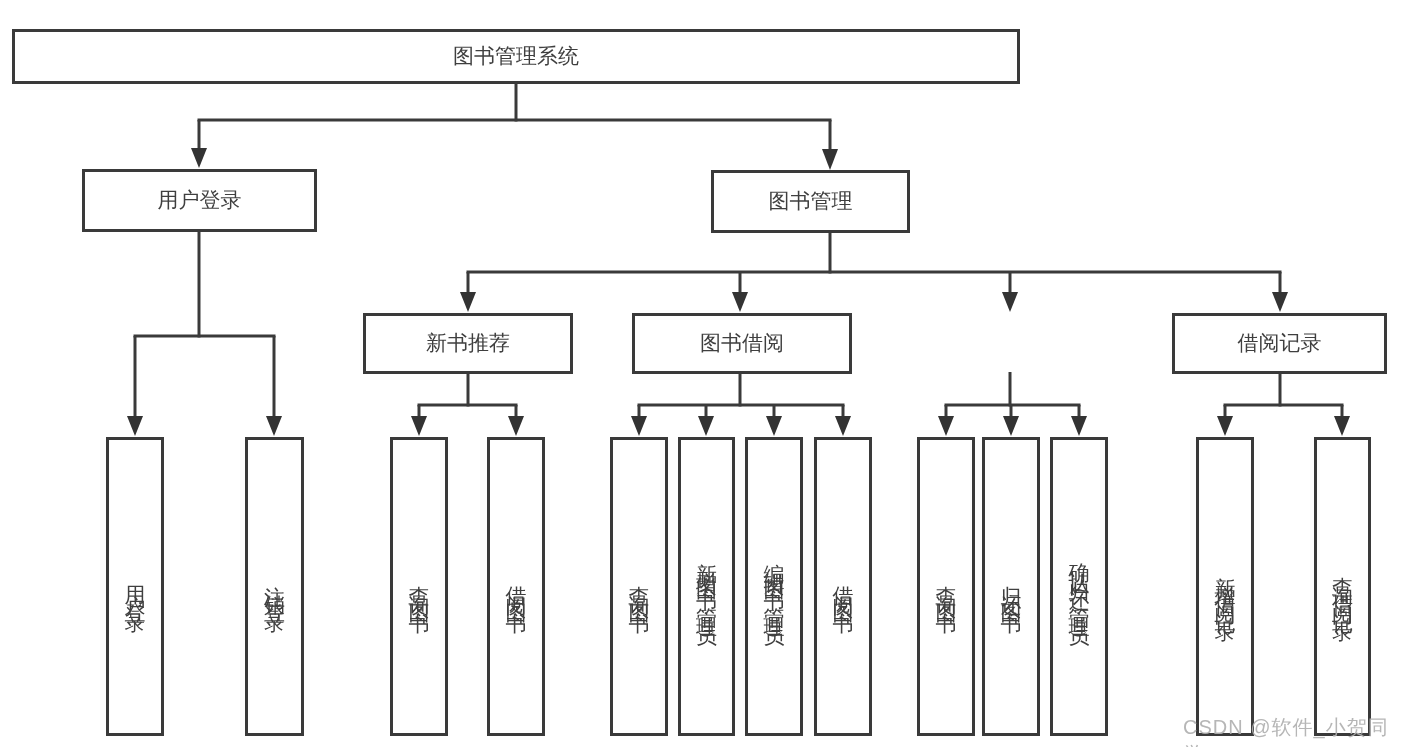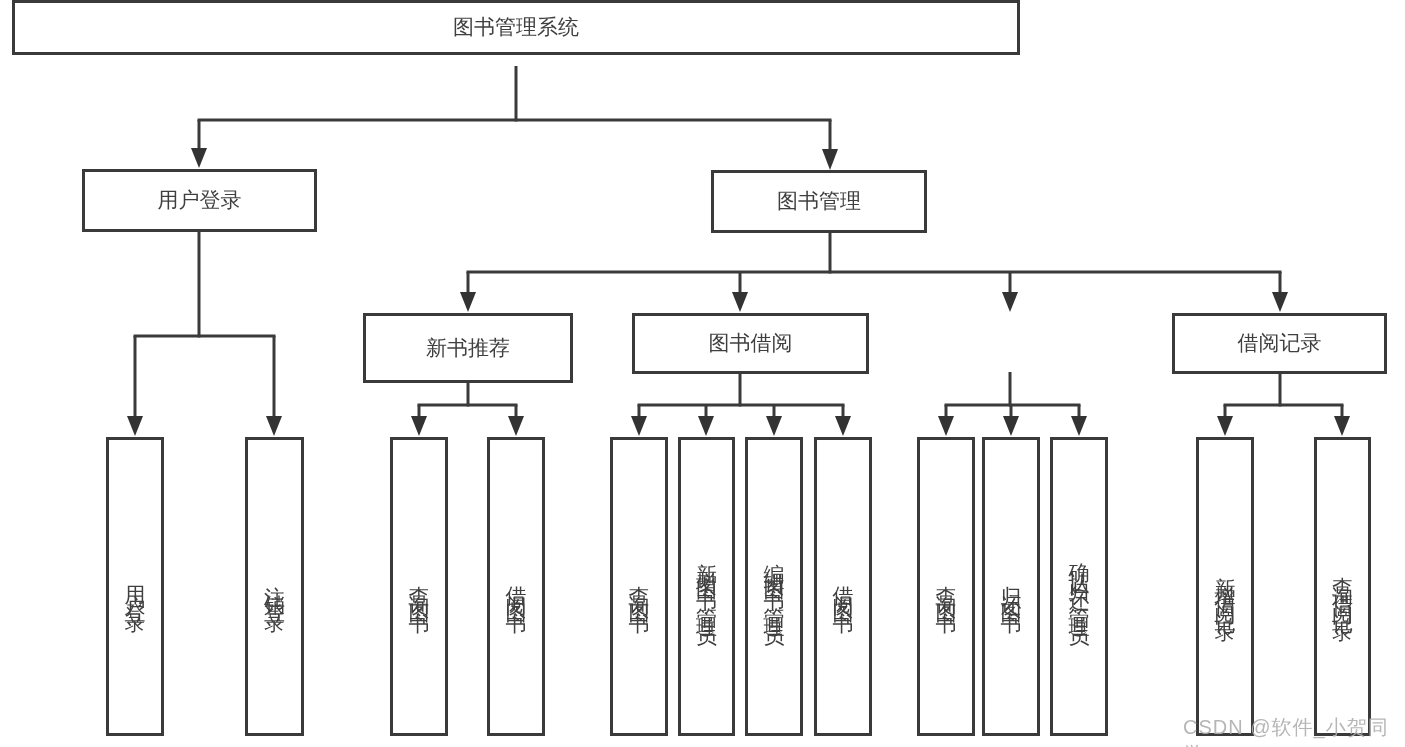--- a/index.html
+++ b/index.html
@@ -90,27 +90,27 @@
     <g>
       <line x1="1280" y1="372" x2="1280" y2="406.5"></line>
       <line x1="1223.5" y1="405" x2="1343.5" y2="405"></line>
       <line x1="1225" y1="405" x2="1225" y2="418"></line>
       <polygon points="1217,416 1233,416 1225,436"></polygon>
       <line x1="1342" y1="405" x2="1342" y2="418"></line>
       <polygon points="1334,416 1350,416 1342,436"></polygon>
     </g>
   </svg>
 
-  <div class="node" style="left:12px;top:0;width:1008px;height:55px;">图书管理系统</div>
+  <div class="node" style="left:12px;top:29px;width:1008px;height:55px;">图书管理系统</div>
 
   <div class="node" style="left:82px;top:169px;width:235px;height:63px;">用户登录</div>
-  <div class="node" style="left:711px;top:170px;width:216px;height:63px;">图书管理</div>
+  <div class="node" style="left:711px;top:170px;width:199px;height:63px;">图书管理</div>
 
-  <div class="node" style="left:363px;top:313px;width:210px;height:70px;">新书推荐</div>
-  <div class="node" style="left:632px;top:313px;width:237px;height:61px;">图书借阅</div>
+  <div class="node" style="left:363px;top:313px;width:210px;height:61px;">新书推荐</div>
+  <div class="node" style="left:632px;top:313px;width:220px;height:61px;">图书借阅</div>
   <div class="node" style="left:1172px;top:313px;width:215px;height:61px;">借阅记录</div>
 
   <div class="node leaf" style="left:106px;top:437px;width:58px;height:299px;">用户登录</div>
   <div class="node leaf" style="left:245px;top:437px;width:59px;height:299px;">注销登录</div>
 
   <div class="node leaf" style="left:390px;top:437px;width:58px;height:299px;">查询图书</div>
   <div class="node leaf" style="left:487px;top:437px;width:58px;height:299px;">借阅图书</div>
 
   <div class="node leaf" style="left:610px;top:437px;width:58px;height:299px;">查询图书</div>
   <div class="node leaf" style="left:678px;top:437px;width:57px;height:299px;">新增图书（管理员）</div>

